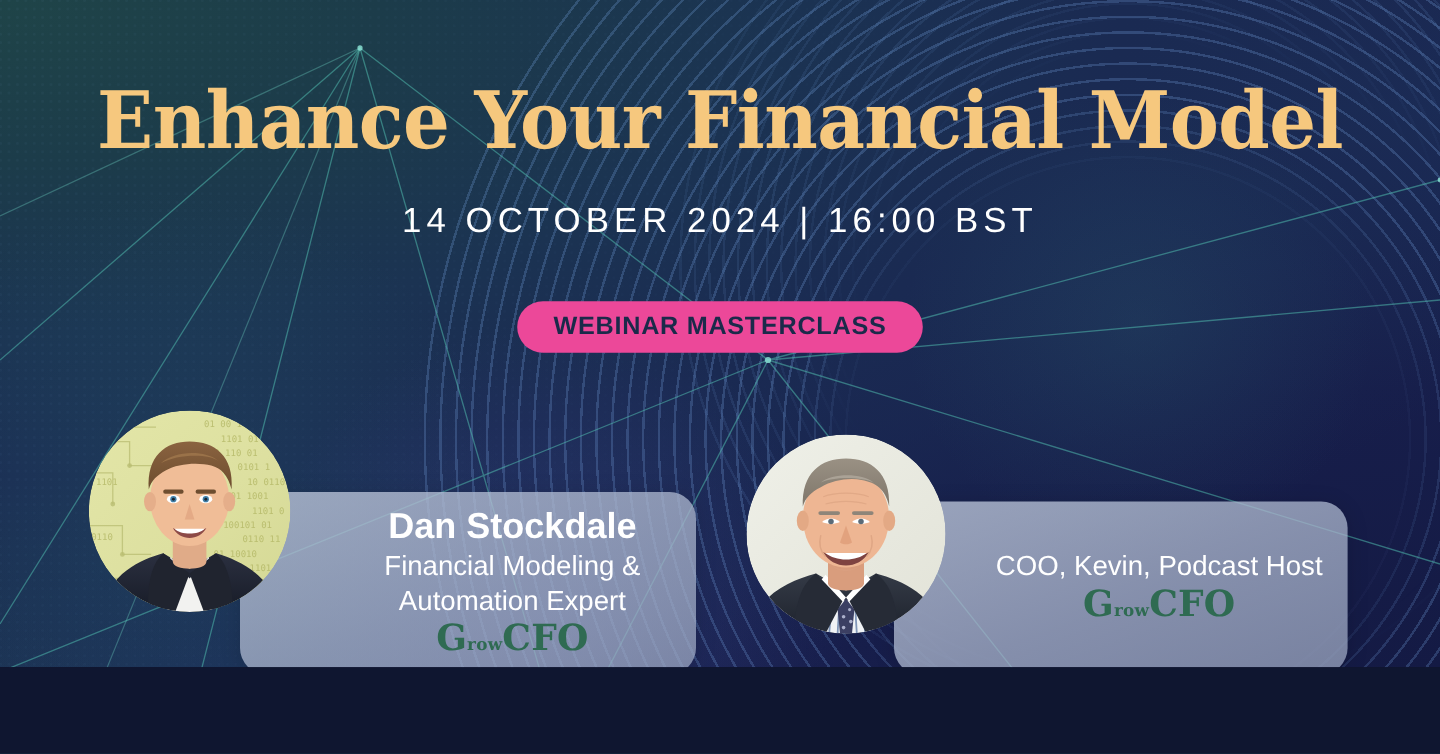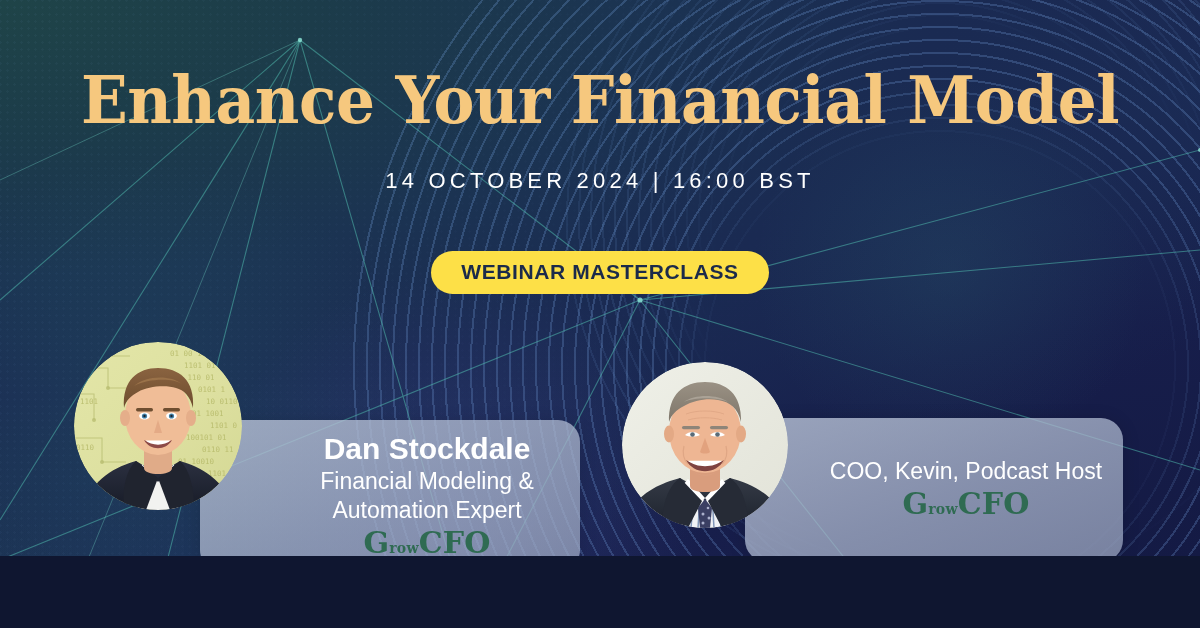--- a/index.html
+++ b/index.html
@@ -77,30 +77,30 @@
     font-size:66px;
     line-height:76px;
     letter-spacing:-0.5px;
     color:#f6c87e;
     transform:scaleX(.93);
     white-space:nowrap;
   }
   .date{
     position:absolute;left:0;right:0;top:168px;
     text-align:center;
-    font-size:22px;
+    font-size:29px;
     font-weight:300;
     letter-spacing:4.2px;
     color:#ffffff;
     white-space:nowrap;
   }
   .badge-wrap{position:absolute;left:0;right:0;top:251px;text-align:center;}
   .badge{
     display:inline-block;
-    background:#fde047;
+    background:#ec4899;
     color:#1b2a4a;
     font-size:21px;
     font-weight:700;
     letter-spacing:.6px;
     padding:9px 30px 10px;
     border-radius:22px;
   }
 
   
   .card{
@@ -124,21 +124,21 @@
     font-weight:700;
     font-size:24px;
     line-height:28px;
     letter-spacing:.2px;
     margin-top:4px;
   }
   .logo .cap{font-size:30px;}
   .logo .sm{font-size:14px;}
 
   
-  #card-left{left:200px;top:420px;width:380px;height:152px;}
+  #card-left{left:200px;top:410px;width:380px;height:152px;}
   #card-left .card-inner{padding-left:74px;}
   
   #card-right{left:745px;top:418px;width:378px;height:144px;}
   #card-right .card-inner{padding-left:64px;}
 
   
   .avatar{
     position:absolute;
     border-radius:50%;
     overflow:hidden;

